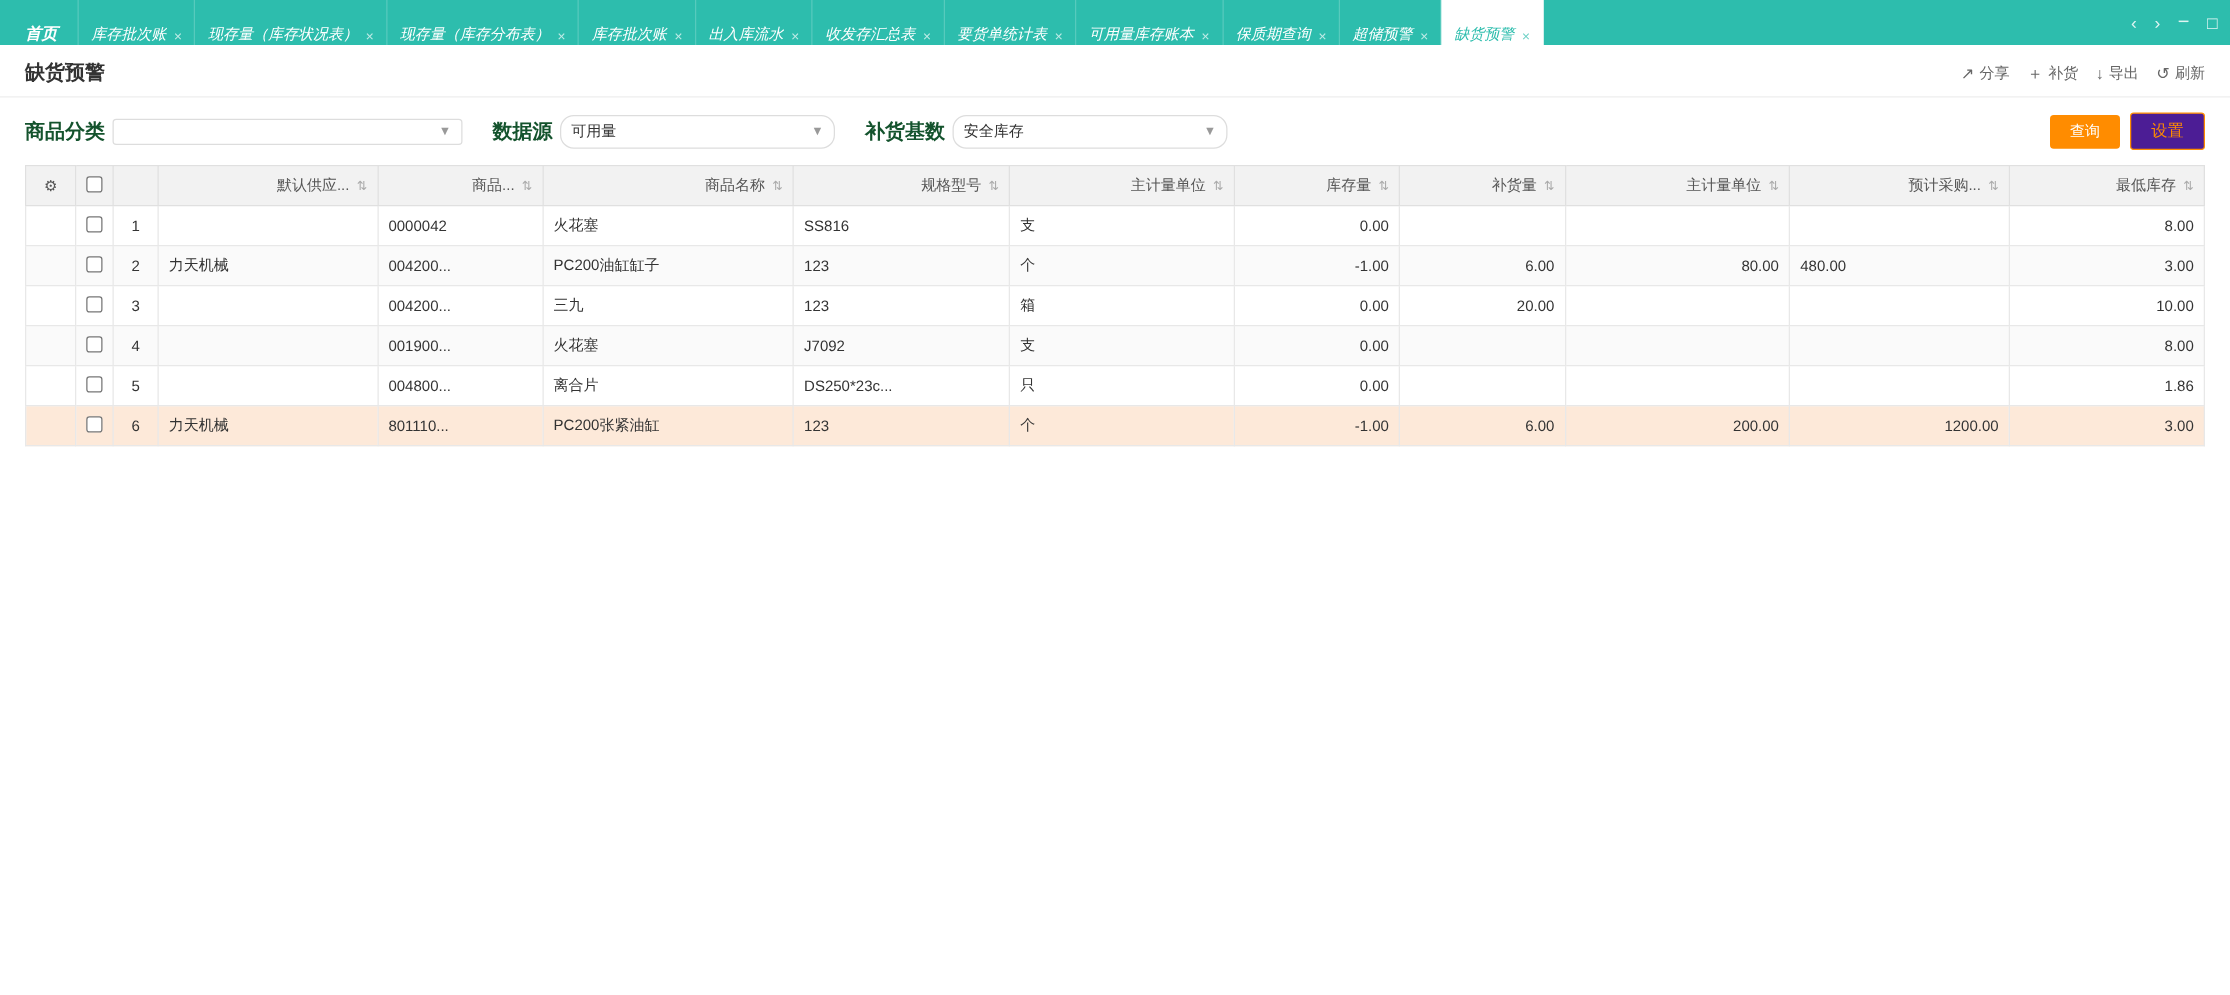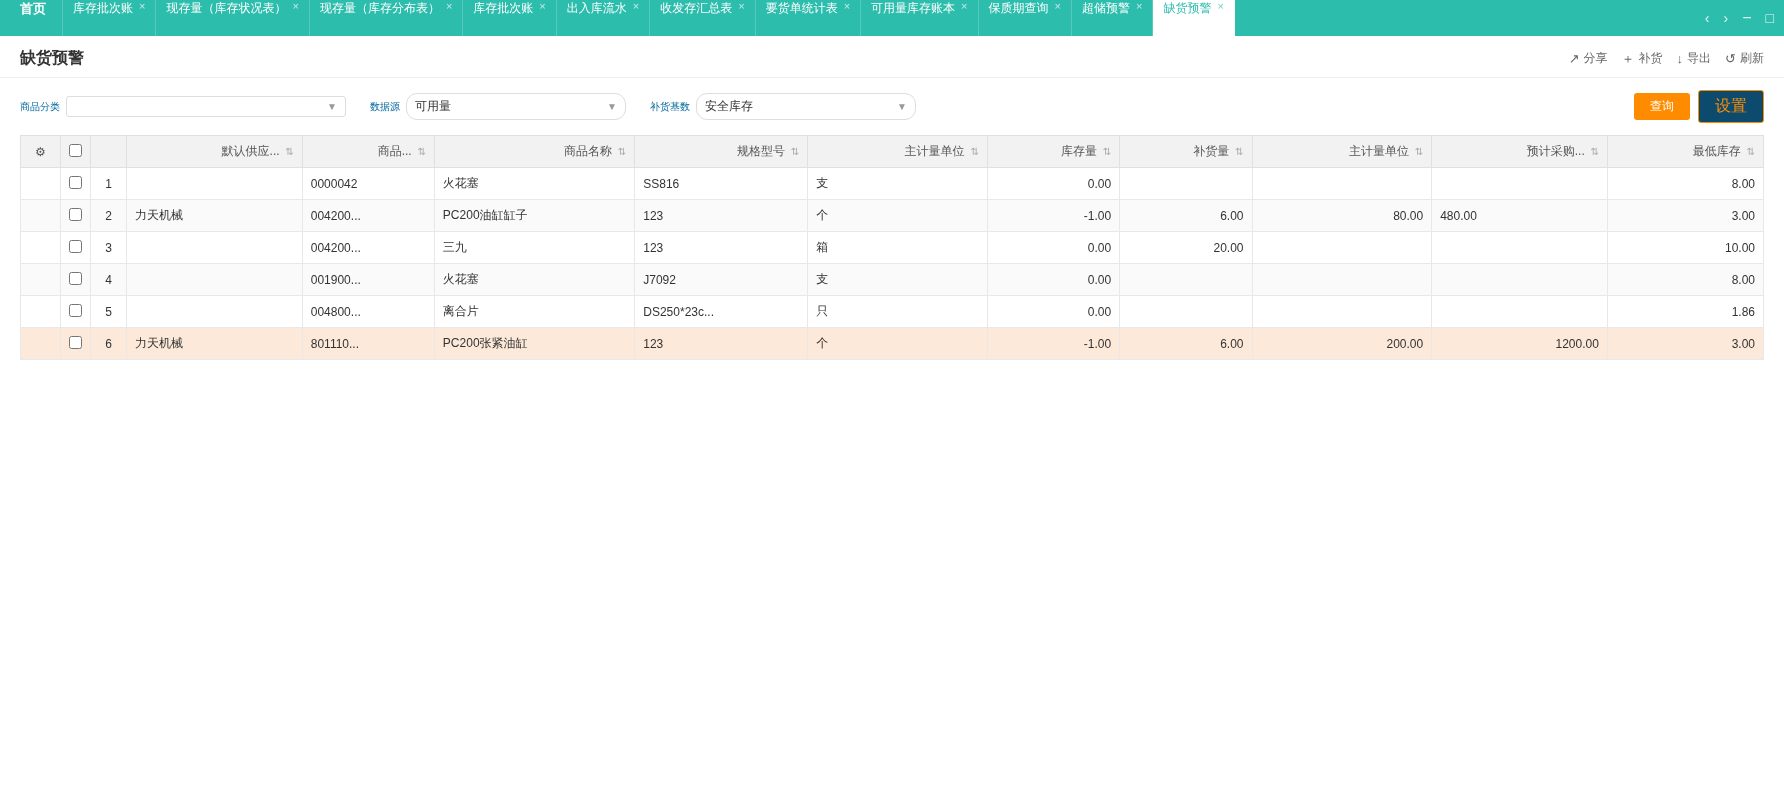--- a/index.html
+++ b/index.html
@@ -10,29 +10,30 @@
       display: flex;
       align-items: center;
       background: #2dbdad;
       height: 36px;
       padding: 0 4px;
       overflow: hidden;
       flex-shrink: 0;
     }
     .tab-item {
       display: flex;
-      align-items: flex-start;
+      align-items: flex-end;
       padding: 0 10px;
       height: 100%;
       color: #fff;
       font-size: 12px;
       cursor: pointer;
       white-space: nowrap;
       border-right: 1px solid rgba(255,255,255,0.2);
       position: relative;
+      font-style: italic;
     }
     .tab-item.active {
       background: #fff;
       color: #2dbdad;
     }
     .tab-item .close-btn {
       margin-left: 6px;
       font-size: 11px;
       color: inherit;
       cursor: pointer;
@@ -99,23 +100,24 @@
       padding: 12px 20px;
       gap: 24px;
       flex-wrap: wrap;
     }
     .filter-group {
       display: flex;
       align-items: center;
       gap: 6px;
     }
     .filter-label {
-      font-size: 10px;
-      color: #0369a1;
+      font-size: 16px;
+      color: #14532d;
       white-space: nowrap;
+      font-weight: bold;
     }
     .filter-select {
       display: flex;
       align-items: center;
       border: 1px solid #ddd;
       border-radius: 3px;
       padding: 4px 8px;
       min-width: 180px;
       cursor: pointer;
       background: #fff;
@@ -135,26 +137,26 @@
     .btn-query {
       background: #ff8c00;
       color: #fff;
       border: none;
       border-radius: 3px;
       padding: 5px 16px;
       font-size: 12px;
       cursor: pointer;
     }
     .btn-settings {
-      background: #0c4a6e;
+      background: #4c1d95;
       color: #ff8c00;
       border: 1px solid #ff8c00;
       border-radius: 3px;
       padding: 5px 16px;
-      font-size: 16px;
+      font-size: 13px;
       cursor: pointer;
     }
 
     
     .table-wrap {
       padding: 0 20px;
     }
     .data-table {
       width: 100%;
       border-collapse: collapse;

